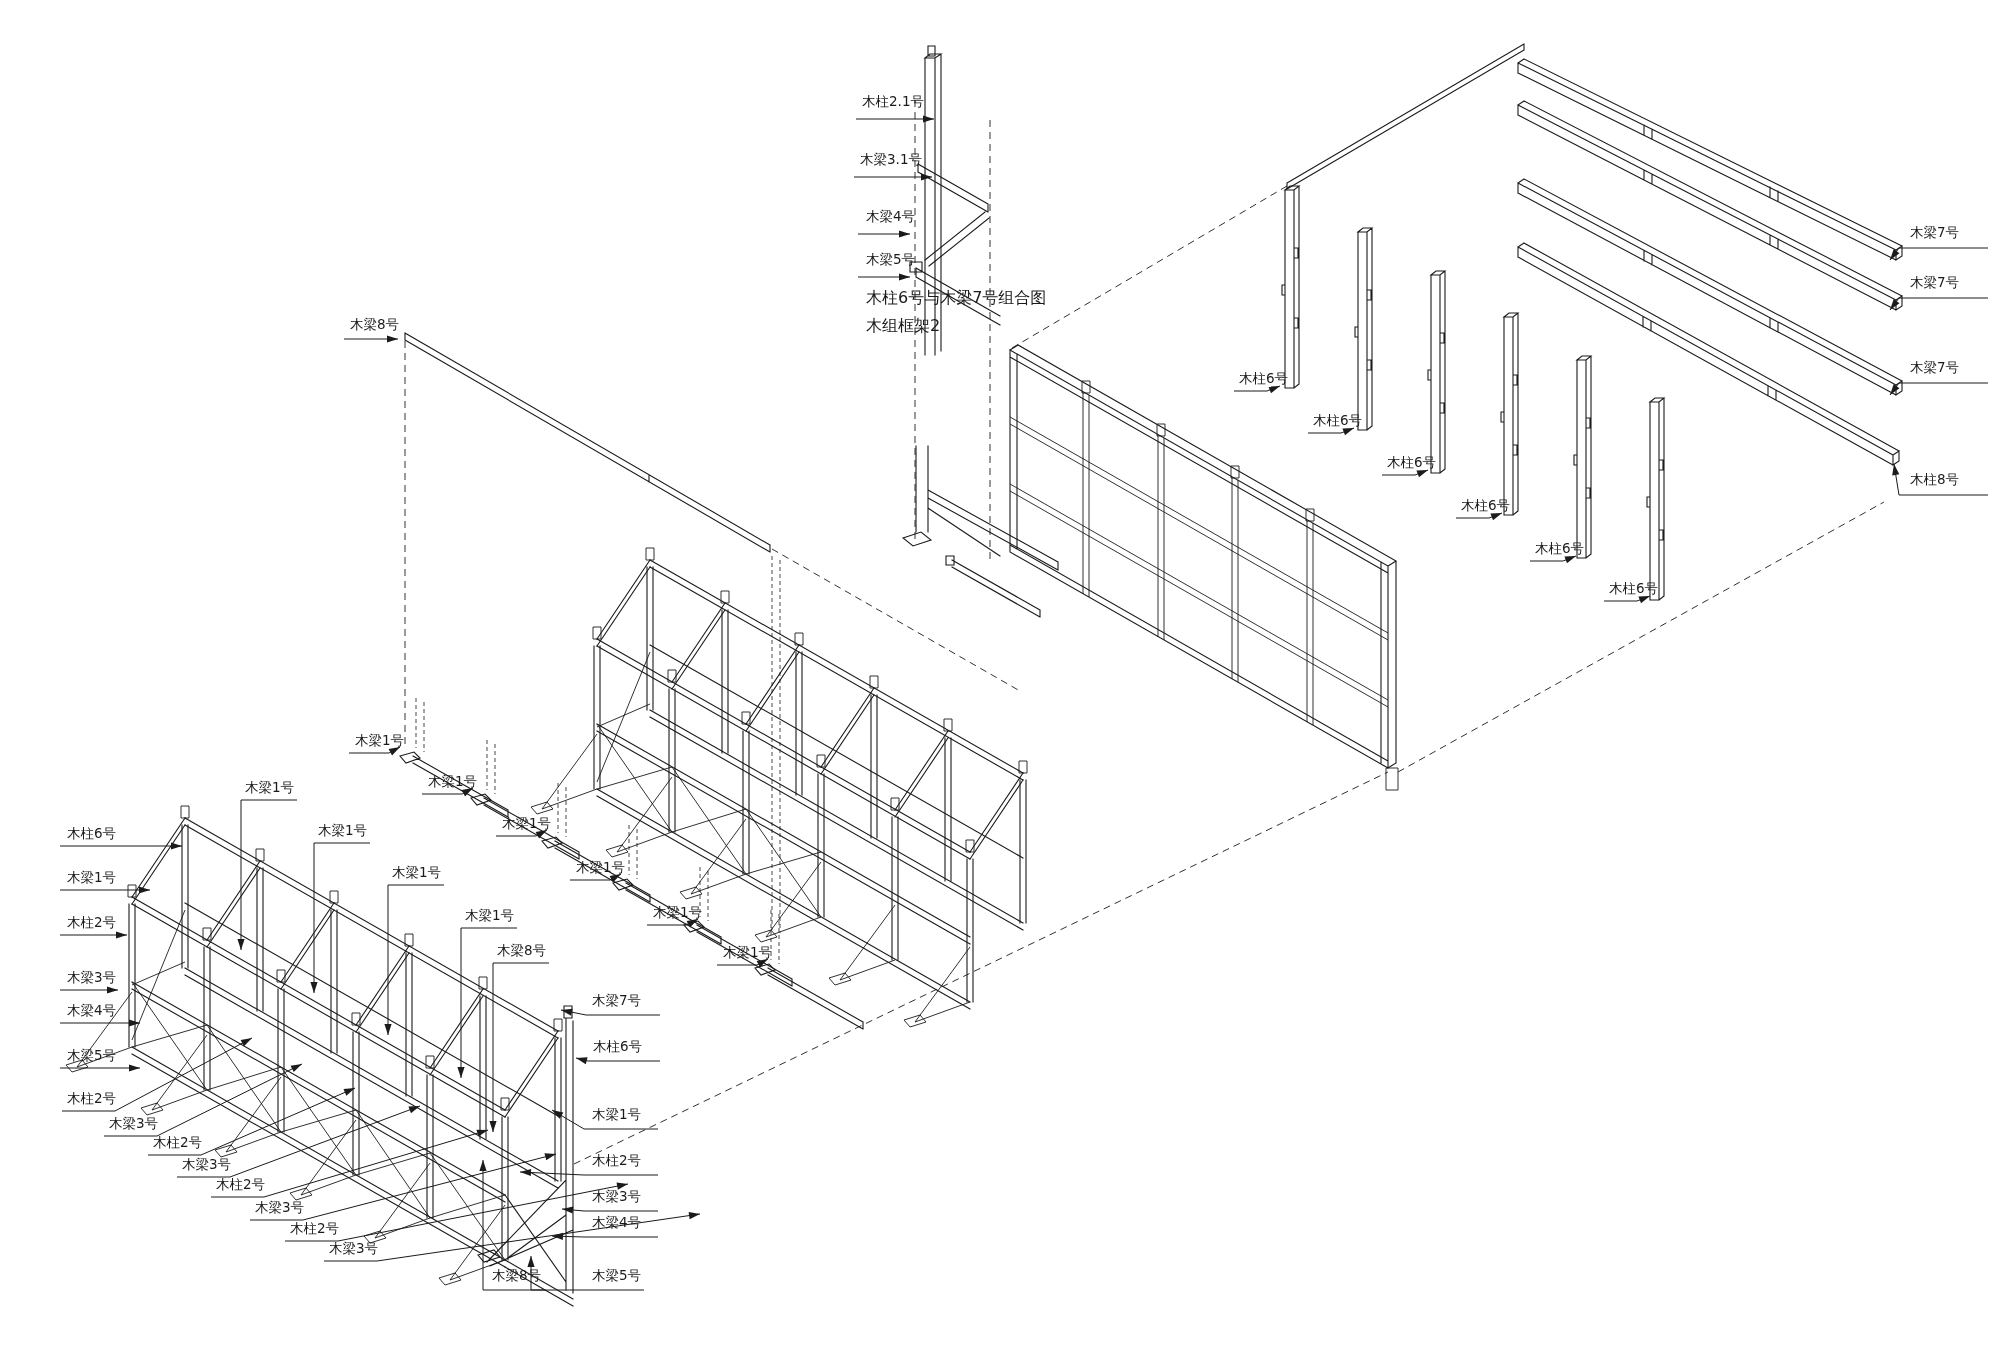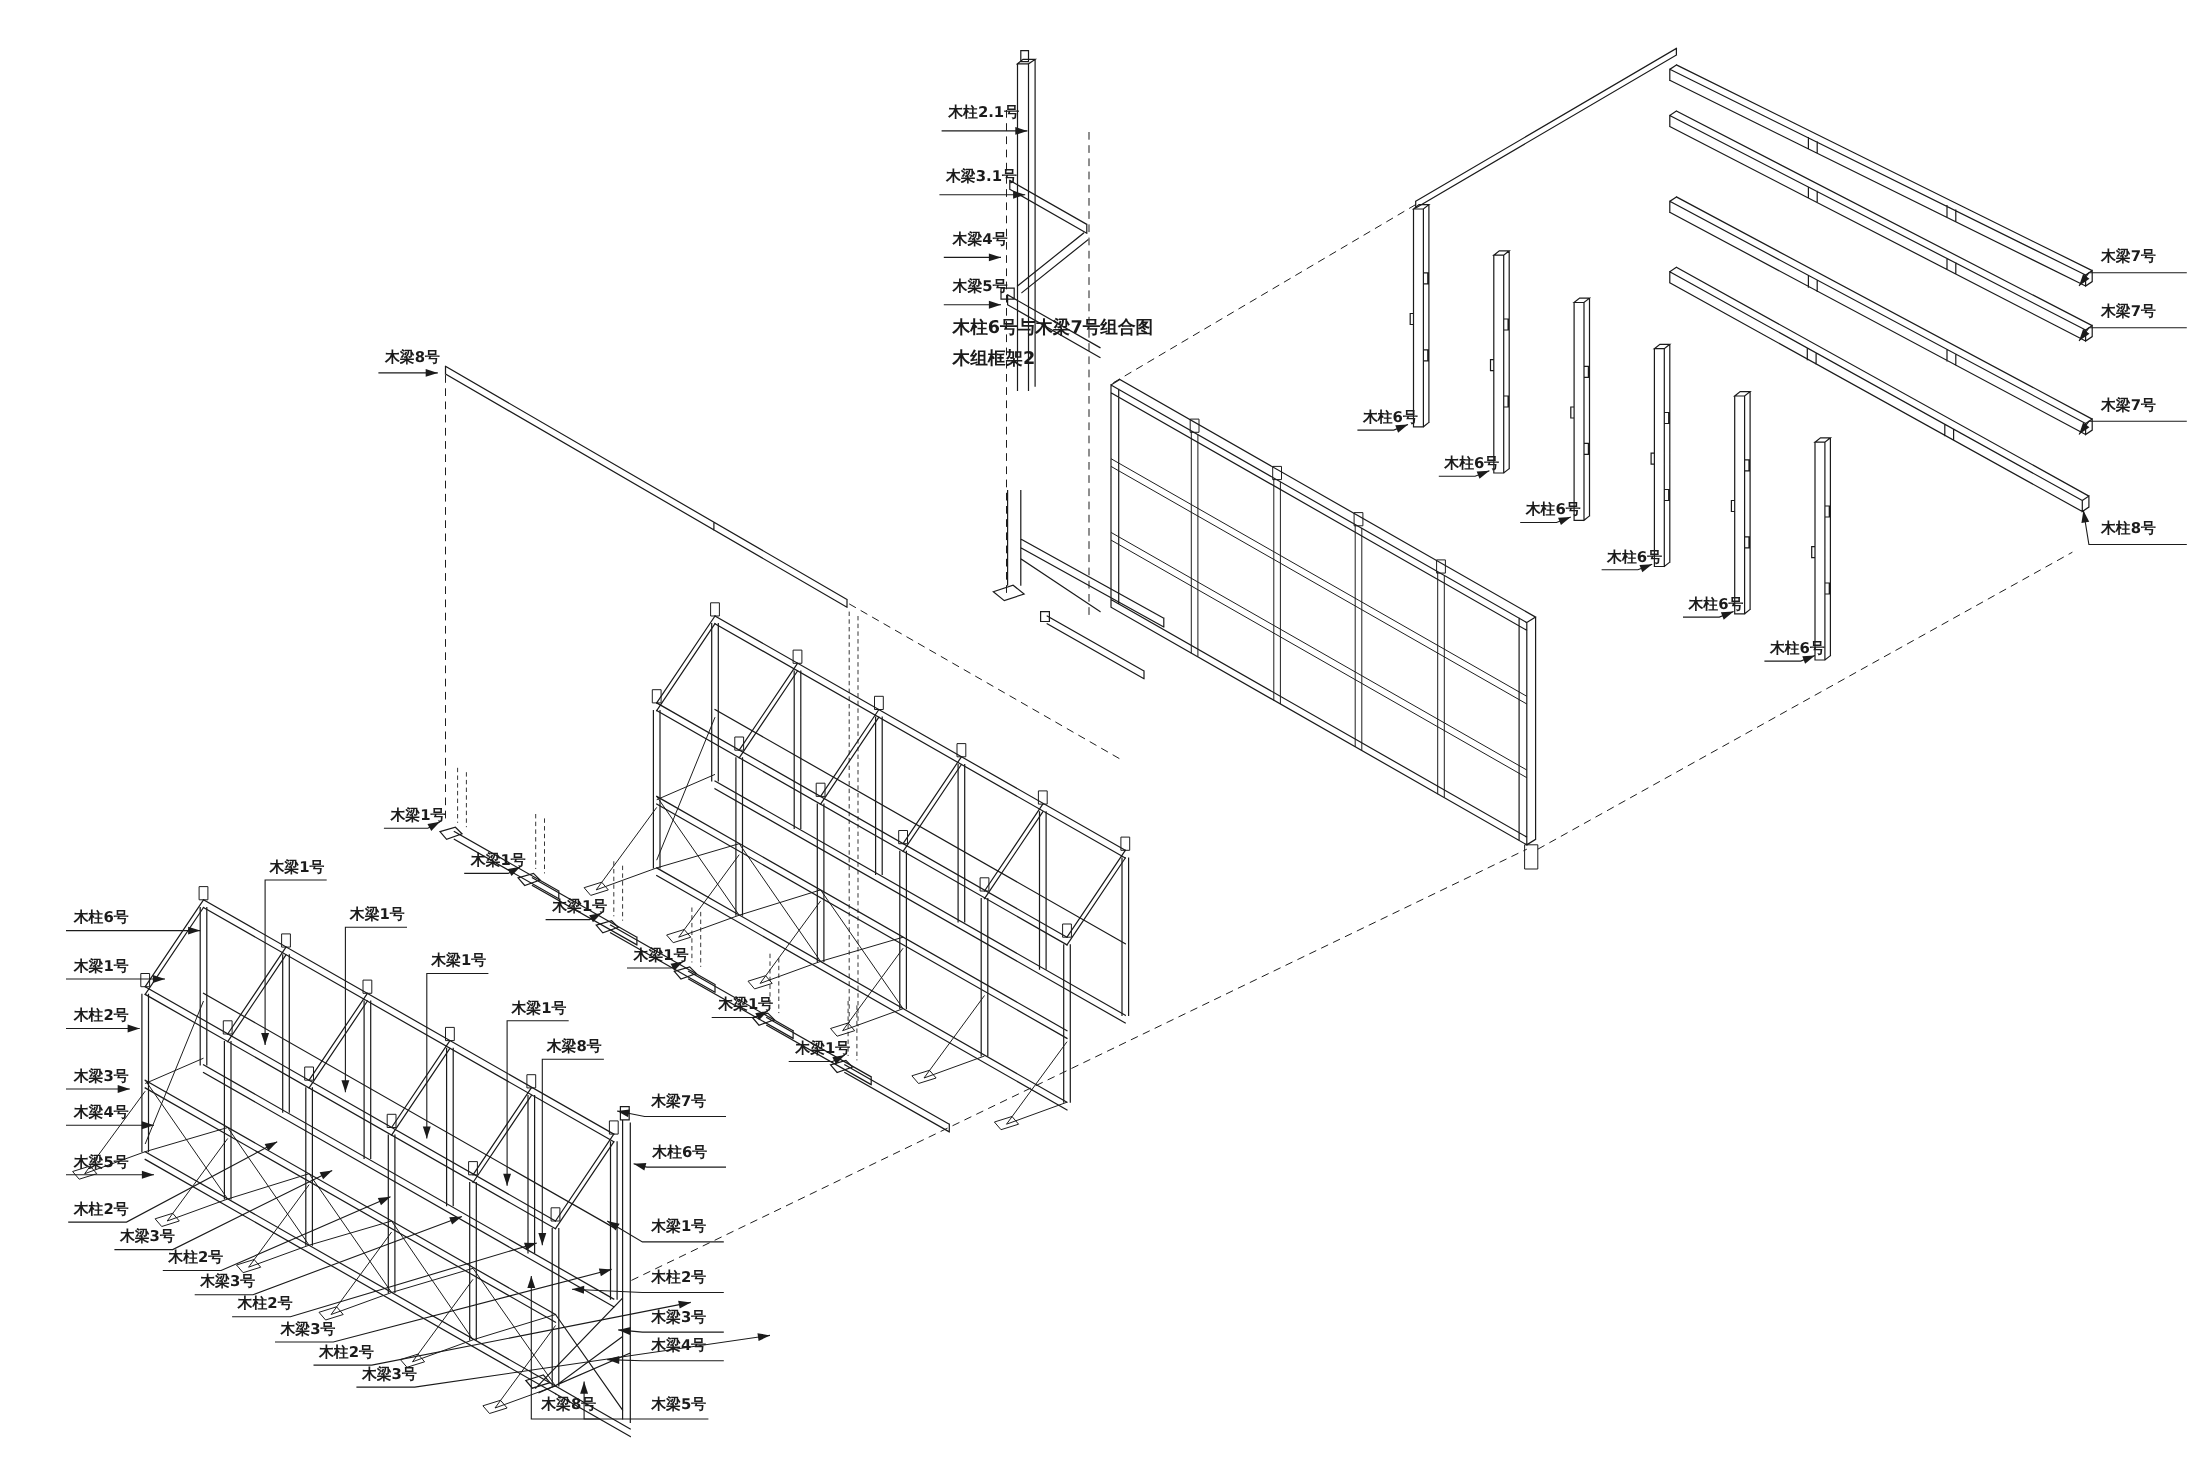--- a/index.html
+++ b/index.html
@@ -1,16 +1,16 @@
 <!DOCTYPE html>
 <html><head>
 <meta charset="utf-8">
 <style>
   html,body{margin:0;padding:0;background:#ffffff;}
-  .canvas{position:relative;width:2000px;height:1345px;background:#ffffff;overflow:hidden;font-weight:bold;}
+  .canvas{position:relative;width:2000px;height:1345px;background:#ffffff;overflow:hidden;}
   svg{display:block;}
   svg text{font-family:"DejaVu Sans","Liberation Sans",sans-serif;fill:#1b1b1b;}
   .ln{stroke:#1b1b1b;stroke-width:1.1;fill:none;stroke-linecap:square;}
   .thin{stroke:#1b1b1b;stroke-width:0.9;fill:none;}
   .dash{stroke:#1b1b1b;stroke-width:0.9;fill:none;stroke-dasharray:7 5;}
   .dash2{stroke:#1b1b1b;stroke-width:0.8;fill:none;stroke-dasharray:4 3;}
 </style>
 </head>
 <body>
 

